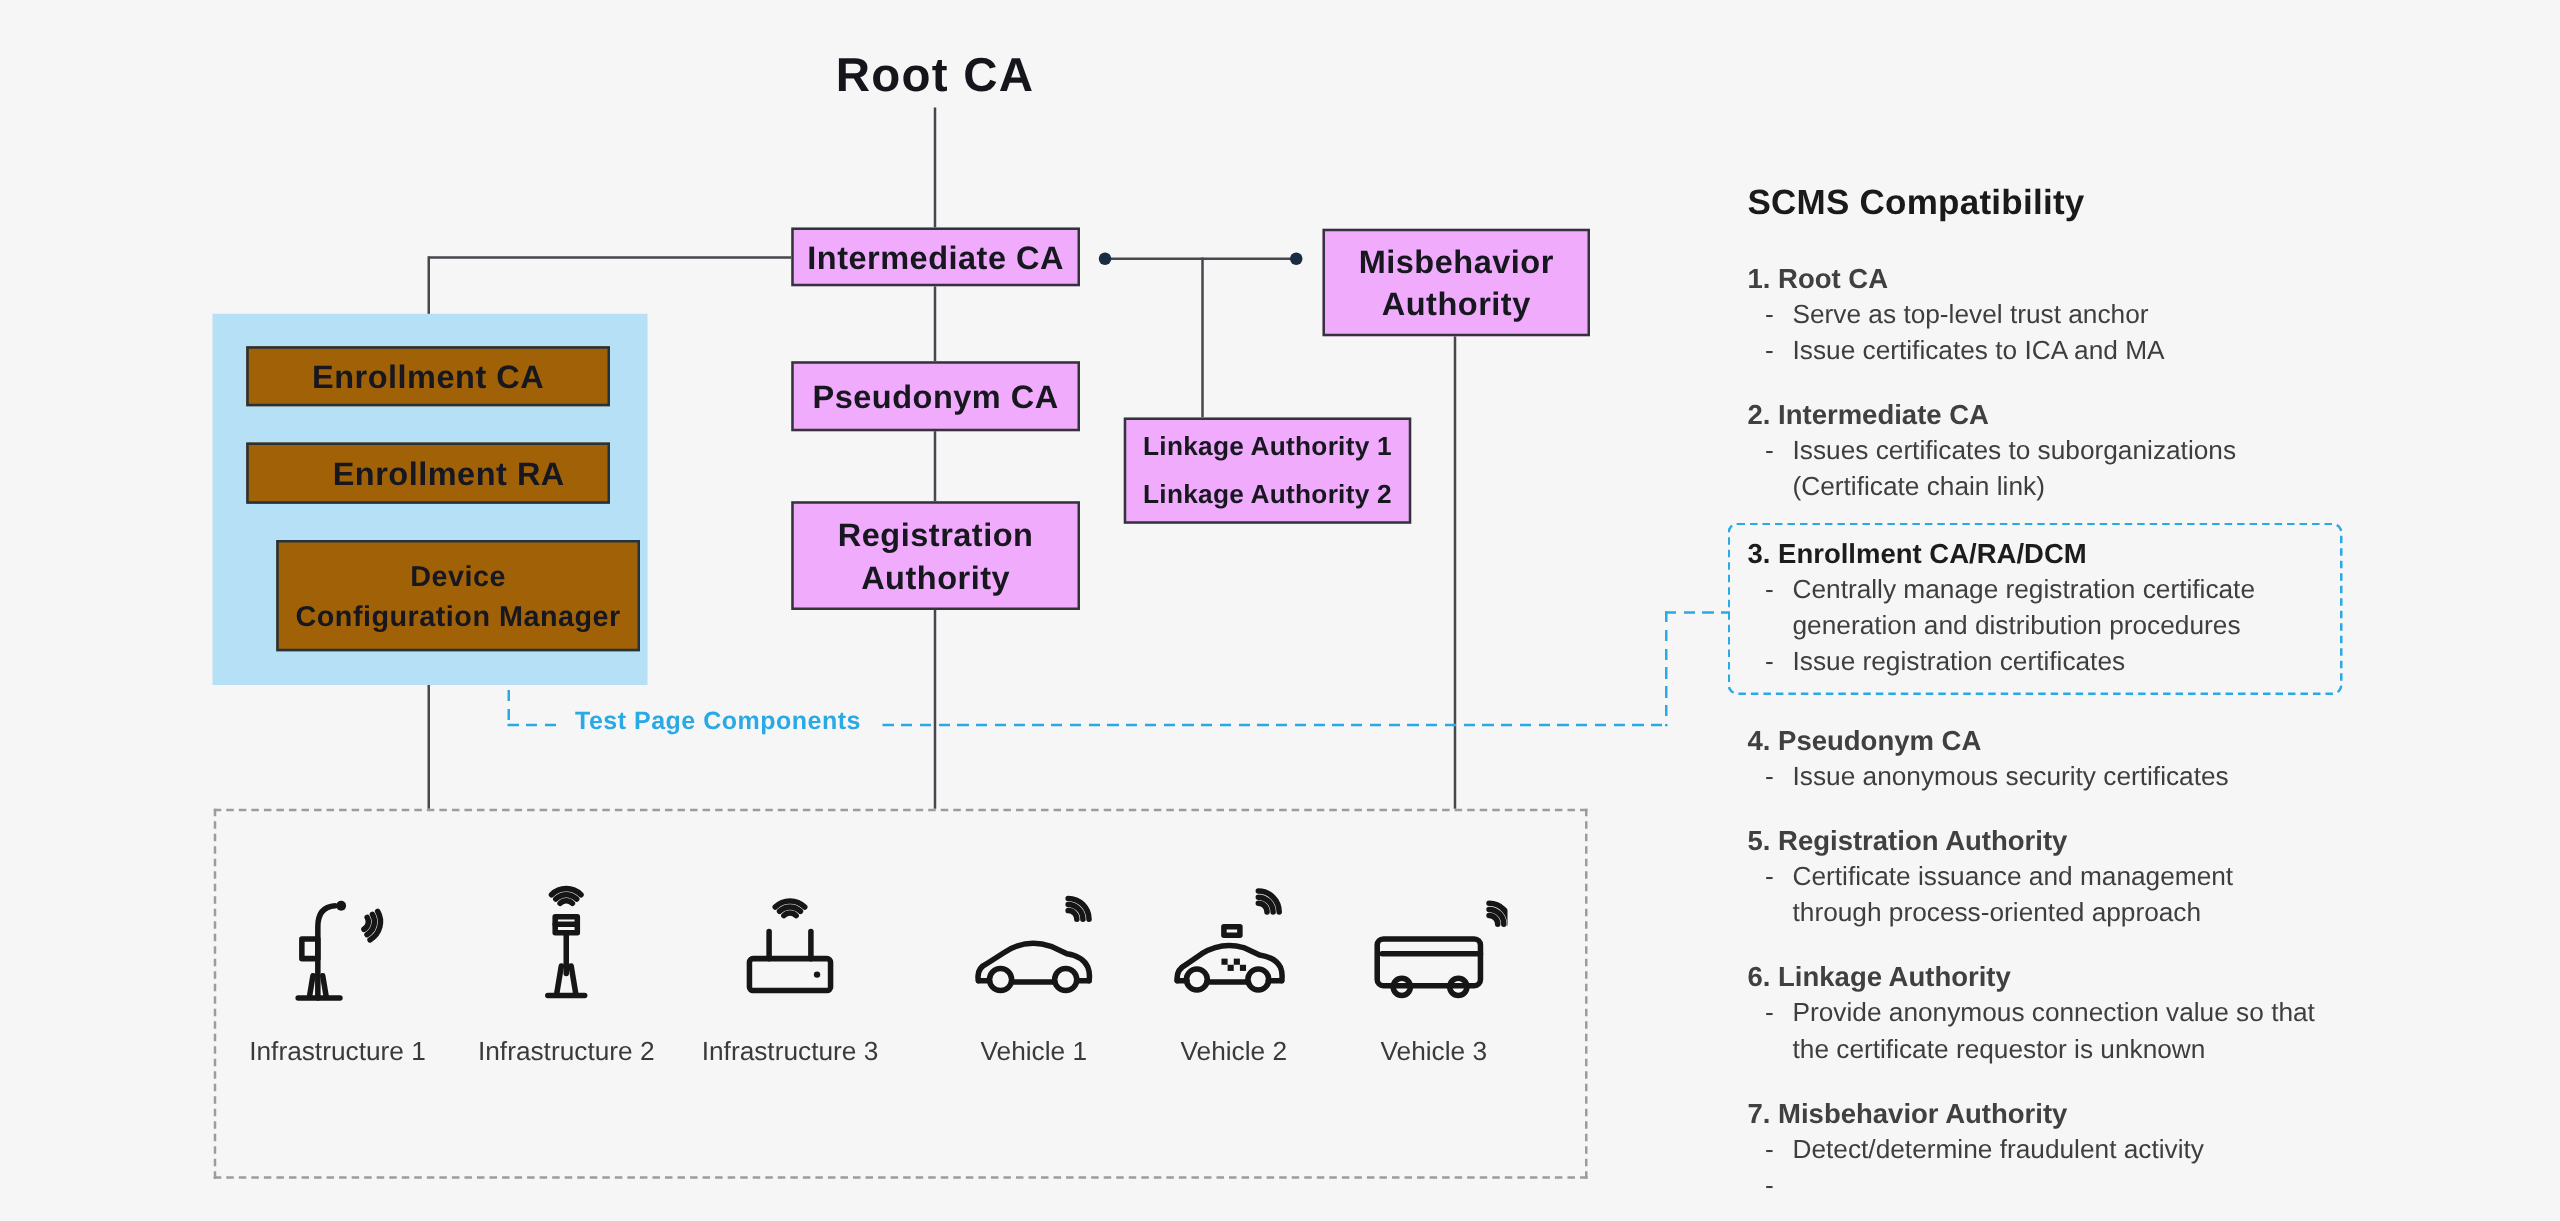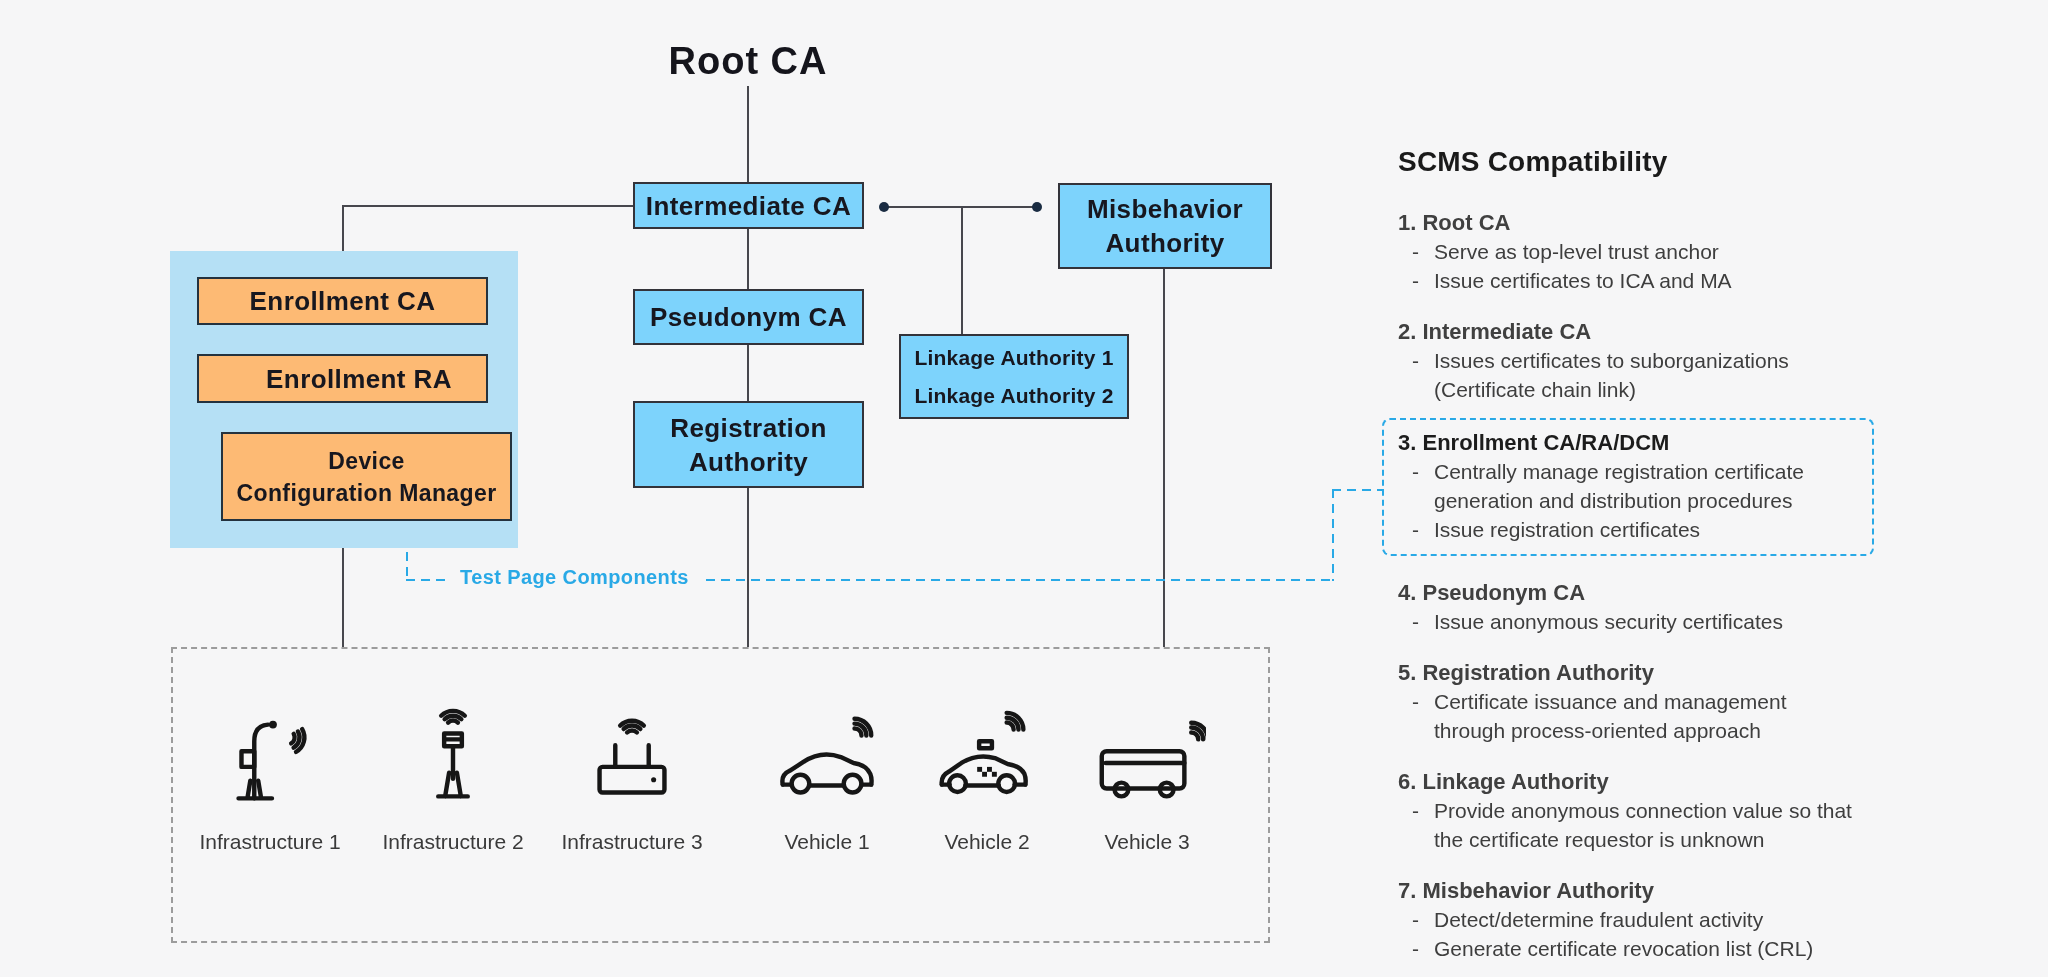--- a/index.html
+++ b/index.html
@@ -5,26 +5,26 @@
   * { margin:0; padding:0; box-sizing:border-box; }
   html,body { background:#eceded; }
   body { font-family:"Liberation Sans","DejaVu Sans",sans-serif; }
   #canvas {
     position:relative; width:2048px; height:977px;
     background:#f6f6f7; overflow:hidden;
   }
 
   
   .box {
-    position:absolute; background:#7dd3fc; border:2px solid #33333a;
+    position:absolute; background:#f0abfc; border:2px solid #33333a;
     display:flex; align-items:center; justify-content:center; text-align:center;
     font-weight:bold; color:#17171f; letter-spacing:.4px;
     font-size:26px; line-height:34px; white-space:pre-line;
   }
-  .box.blue { background:#fdba74; border-color:#24323e; }
+  .box.blue { background:#a16207; border-color:#24323e; }
   #box-intermediate-ca { left:633px; top:182px; width:231px; height:47px; }
   #box-pseudonym-ca    { left:633px; top:289px; width:231px; height:56px; }
   #box-registration    { left:633px; top:401px; width:231px; height:87px; }
   #box-linkage         { left:899px; top:334px; width:230px; height:85px; font-size:21px; line-height:38px; letter-spacing:.2px; }
   #box-misbehavior     { left:1058px; top:183px; width:214px; height:86px; }
   #box-enrollment-ca   { left:197px; top:277px; width:291px; height:48px; }
   #box-enrollment-ra   { left:197px; top:354px; width:291px; height:49px;padding-left:33px; }
   #box-dcm             { left:197px; top:432px; width:291px; height:89px; font-size:23px; line-height:32px;margin-left:24px; }
   #blue-group { position:absolute; left:170px; top:251px; width:348px; height:297px; background:#b5e0f5; }
 
@@ -280,19 +280,18 @@
           </div>
         </div>
         <div class="sb-item">
           <div class="sb-head">7. Misbehavior Authority</div>
           <div class="sb-bullet">
             <span class="dash">-</span>
             <span class="btxt">Detect/determine fraudulent activity</span>
           </div>
           <div class="sb-bullet">
             <span class="dash">-</span>
-            <span class="btxt">Generate certificate revocation list (CRL)</span>
           </div>
         </div>
       </div>
   </div>
 
 </div>
 
 </body></html>

